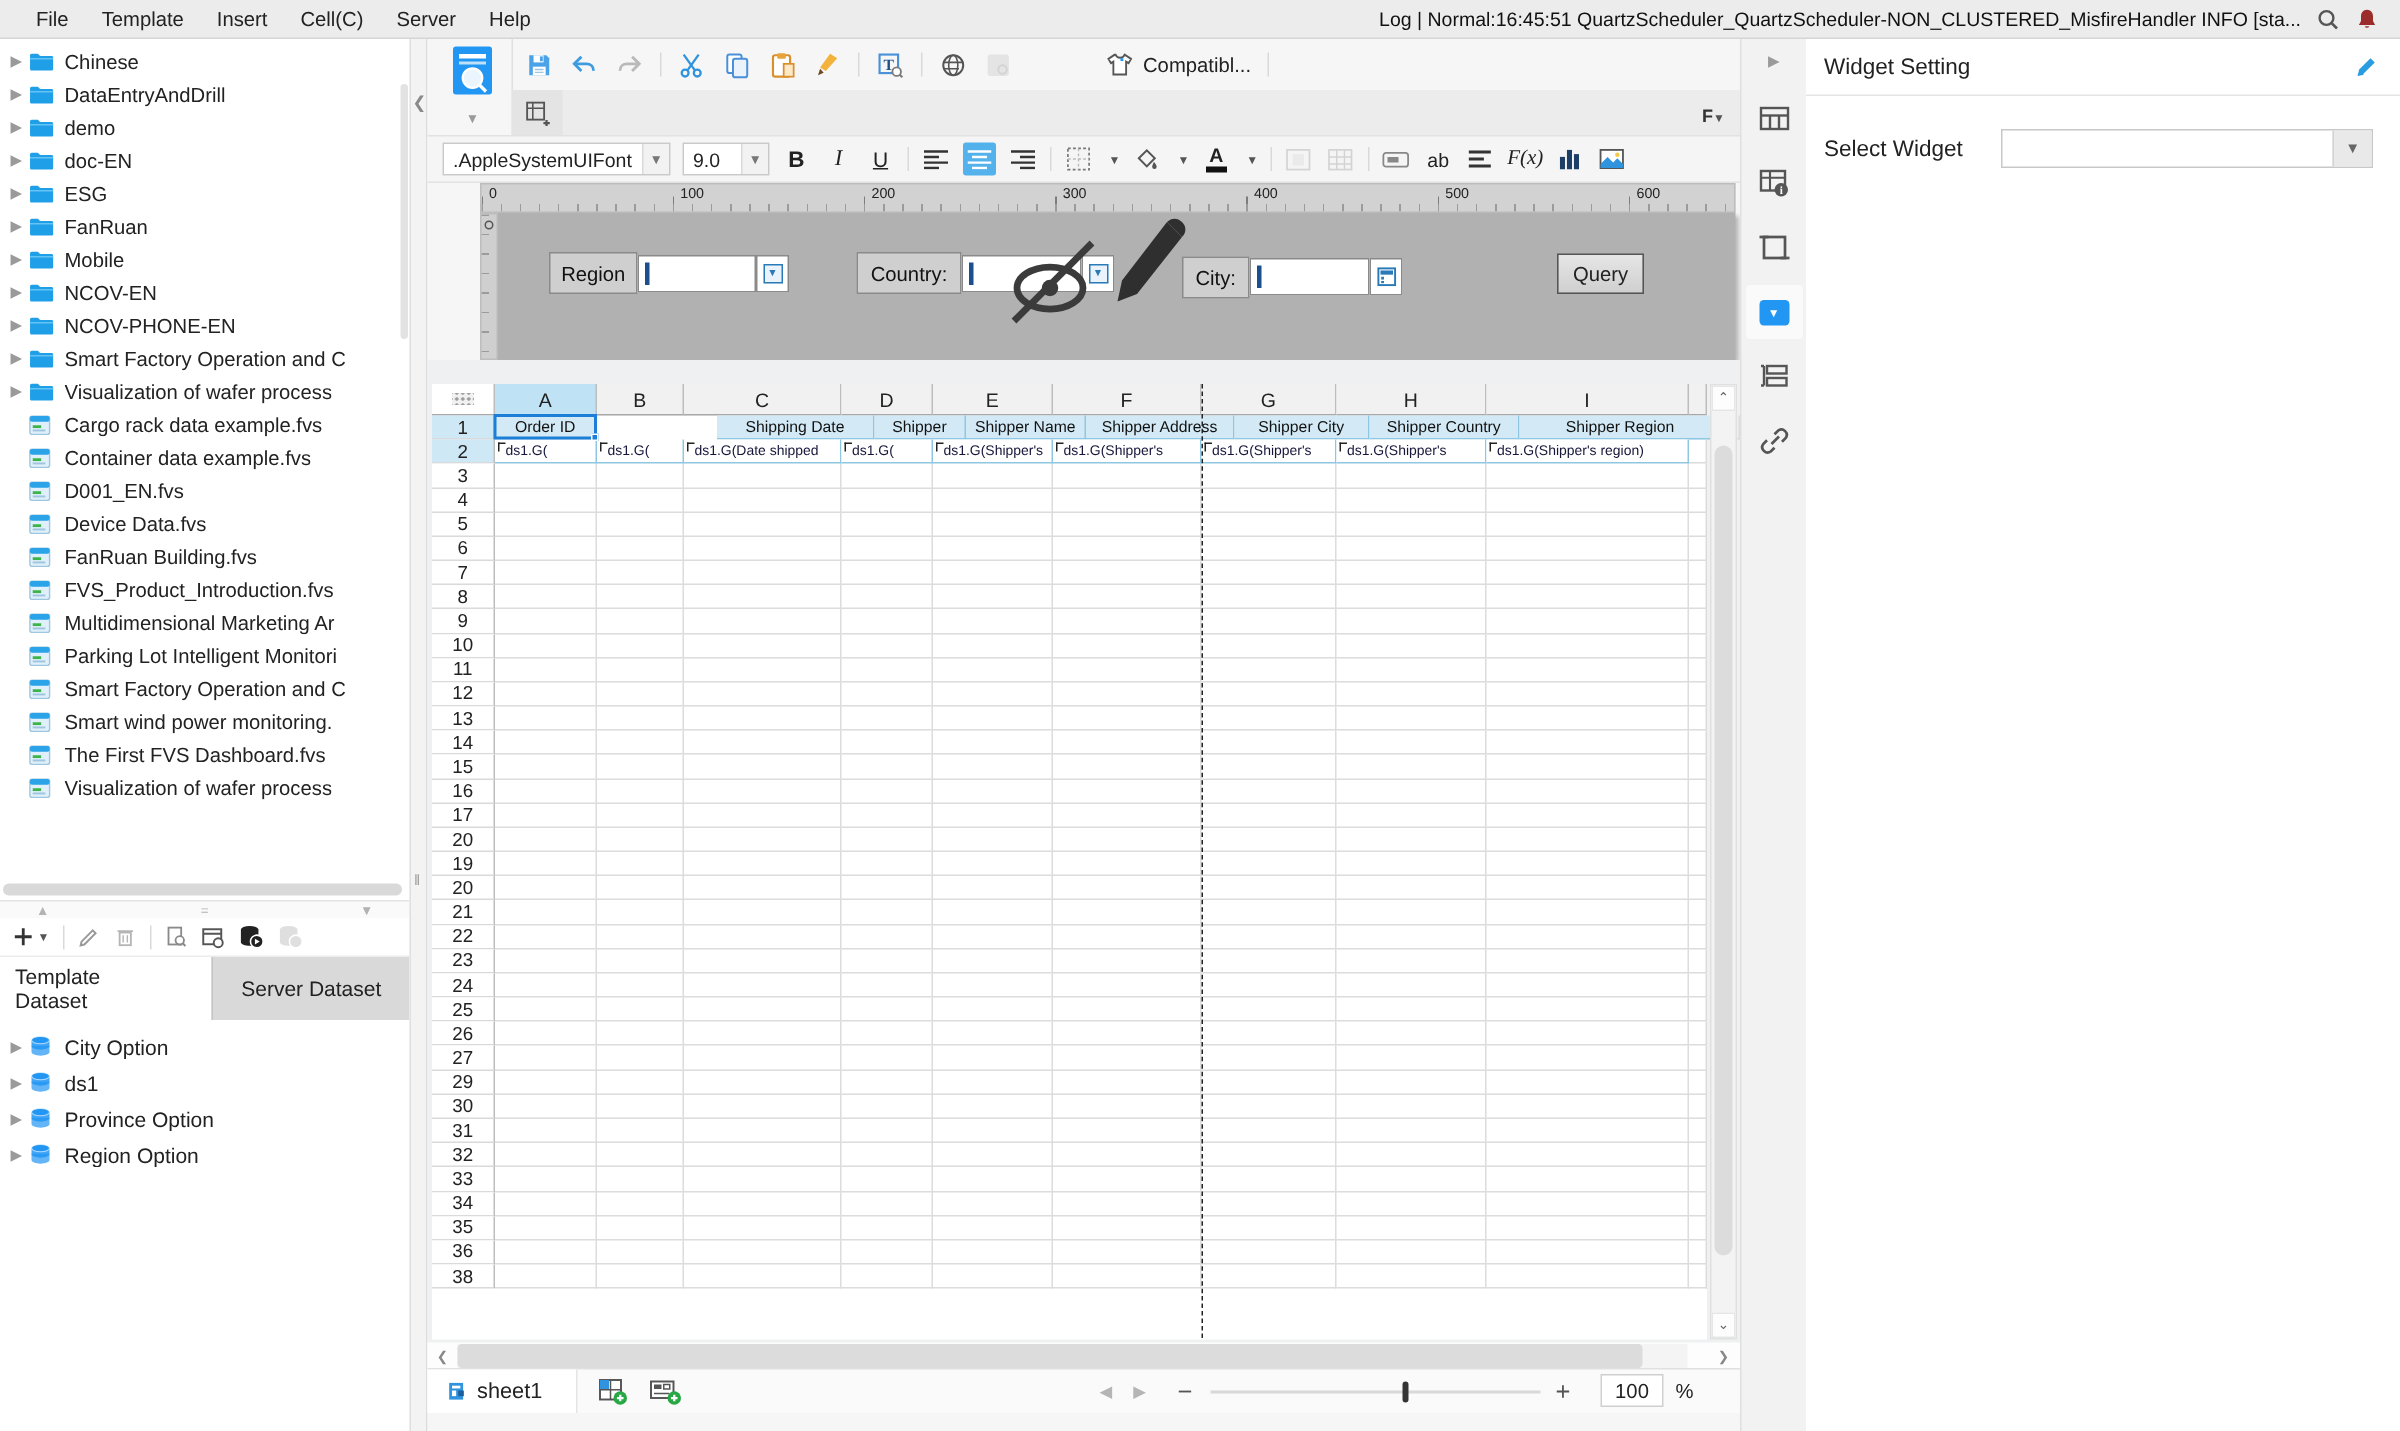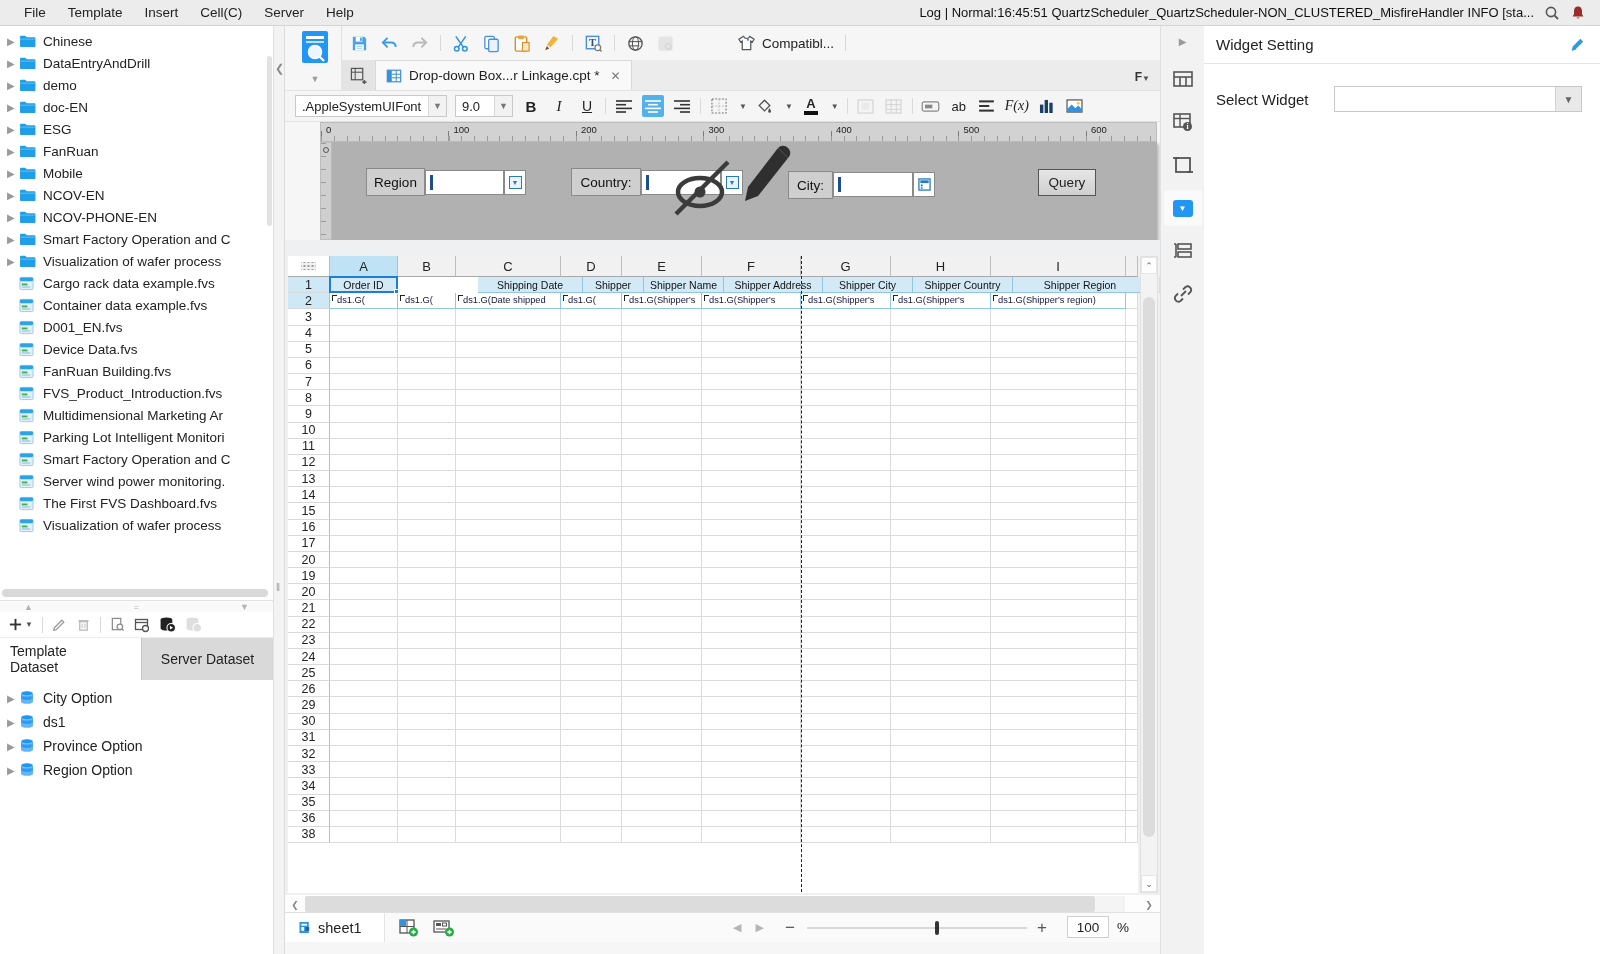--- a/index.html
+++ b/index.html
@@ -409,21 +409,21 @@
     <div class="tree-row">
       <span class="tw-sp"></span>
       <span class="tree-ic">
         <svg viewBox="0 0 16 16" width="15" height="15">
               <rect x="1" y="1.5" width="14" height="13" rx="1.5" fill="#dff0fb" stroke="#9fc6de" stroke-width="1"></rect>
               <rect x="1" y="1.5" width="14" height="4" rx="1.5" fill="#2aa3e8"></rect>
               <rect x="3" y="8" width="6" height="2" fill="#3cb44a"></rect>
               <rect x="3" y="11" width="9" height="1.4" fill="#9fc6de"></rect>
             </svg>
       </span>
-      <span class="tree-label">Server wind power monitoring.</span>
+      <span class="tree-label">Smart wind power monitoring.</span>
     </div>
 
     <div class="tree-row">
       <span class="tw-sp"></span>
       <span class="tree-ic">
         <svg viewBox="0 0 16 16" width="15" height="15">
               <rect x="1" y="1.5" width="14" height="13" rx="1.5" fill="#dff0fb" stroke="#9fc6de" stroke-width="1"></rect>
               <rect x="1" y="1.5" width="14" height="4" rx="1.5" fill="#2aa3e8"></rect>
               <rect x="3" y="8" width="6" height="2" fill="#3cb44a"></rect>
               <rect x="3" y="11" width="9" height="1.4" fill="#9fc6de"></rect>
@@ -674,33 +674,20 @@
 
     <div class="tab-row">
       <div class="newtab-btn">
         <svg viewBox="0 0 18 18" width="17" height="17">
             <rect x="1.5" y="1.5" width="12" height="12" fill="none" stroke="#555" stroke-width="1.3"></rect>
             <line x1="1.5" y1="5.5" x2="13.5" y2="5.5" stroke="#555" stroke-width="1.1"></line>
             <line x1="5.5" y1="1.5" x2="5.5" y2="13.5" stroke="#555" stroke-width="1.1"></line>
             <line x1="13" y1="16" x2="17.5" y2="16" stroke="#555" stroke-width="1.6"></line>
             <line x1="15.2" y1="13.8" x2="15.2" y2="18" stroke="#555" stroke-width="1.6"></line>
           </svg>
-      </div>
-      <div class="doc-tab">
-        <span>
-          <svg viewBox="0 0 18 18" width="16" height="16">
-              <rect x="1.5" y="2.5" width="15" height="13" fill="#fff" stroke="#4a90d9" stroke-width="1.4"></rect>
-              <rect x="1.5" y="2.5" width="5" height="13" fill="#2f93dd"></rect>
-              <line x1="6.5" y1="7" x2="16.5" y2="7" stroke="#4a90d9" stroke-width="1.2"></line>
-              <line x1="6.5" y1="11" x2="16.5" y2="11" stroke="#4a90d9" stroke-width="1.2"></line>
-              <line x1="11.5" y1="2.5" x2="11.5" y2="15.5" stroke="#4a90d9" stroke-width="1.2"></line>
-            </svg>
-        </span>
-        <span>Drop-down Box...r Linkage.cpt *</span>
-        <span class="tab-close">✕</span>
       </div>
       <div class="tab-row-right"><span>F</span><span style="font-size:8px;color:#555;">▼</span></div>
     </div>
 
     <div class="fmt-row">
       <span class="combo" style="width:152px;">
         <span class="val" style="flex:1;">.AppleSystemUIFont</span>
           <span class="arr">▼</span>
       </span>
       <span class="combo" style="width:58px;">
@@ -1203,20 +1190,33 @@
             <div class="gc" style="width: 61px;"></div>
             <div class="gc" style="width: 80px;"></div>
             <div class="gc" style="width: 99px;"></div>
             <div class="gc" style="width: 90px;"></div>
             <div class="gc" style="width: 100px;"></div>
             <div class="gc" style="width: 135px;"></div>
             <div class="gc" style="width: 12px;"></div>
           </div>
           <div class="grow">
             <div class="rh">26</div>
+            <div class="gc" style="width: 68px;"></div>
+            <div class="gc" style="width: 58px;"></div>
+            <div class="gc" style="width: 105px;"></div>
+            <div class="gc" style="width: 61px;"></div>
+            <div class="gc" style="width: 80px;"></div>
+            <div class="gc" style="width: 99px;"></div>
+            <div class="gc" style="width: 90px;"></div>
+            <div class="gc" style="width: 100px;"></div>
+            <div class="gc" style="width: 135px;"></div>
+            <div class="gc" style="width: 12px;"></div>
+          </div>
+          <div class="grow">
+            <div class="rh">27</div>
             <div class="gc" style="width: 68px;"></div>
             <div class="gc" style="width: 58px;"></div>
             <div class="gc" style="width: 105px;"></div>
             <div class="gc" style="width: 61px;"></div>
             <div class="gc" style="width: 80px;"></div>
             <div class="gc" style="width: 99px;"></div>
             <div class="gc" style="width: 90px;"></div>
             <div class="gc" style="width: 100px;"></div>
             <div class="gc" style="width: 135px;"></div>
             <div class="gc" style="width: 12px;"></div>

